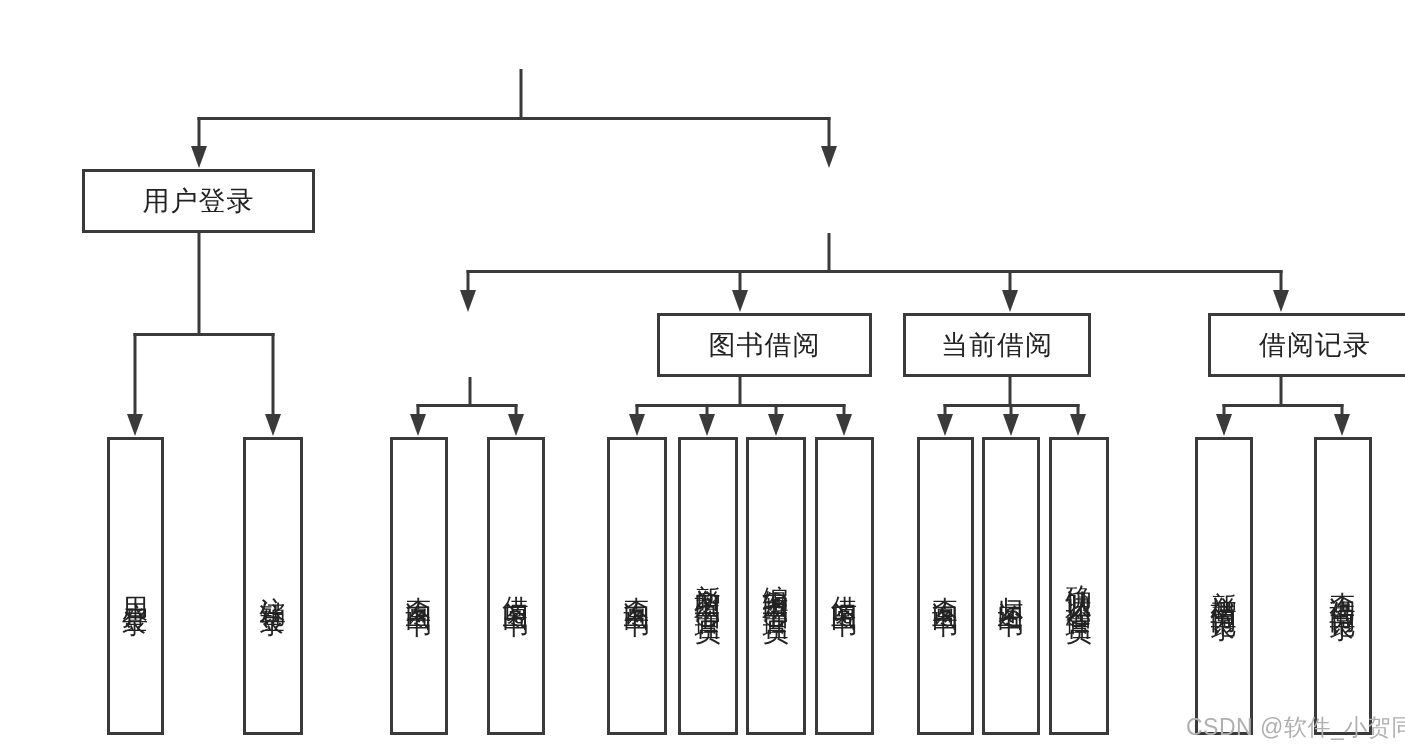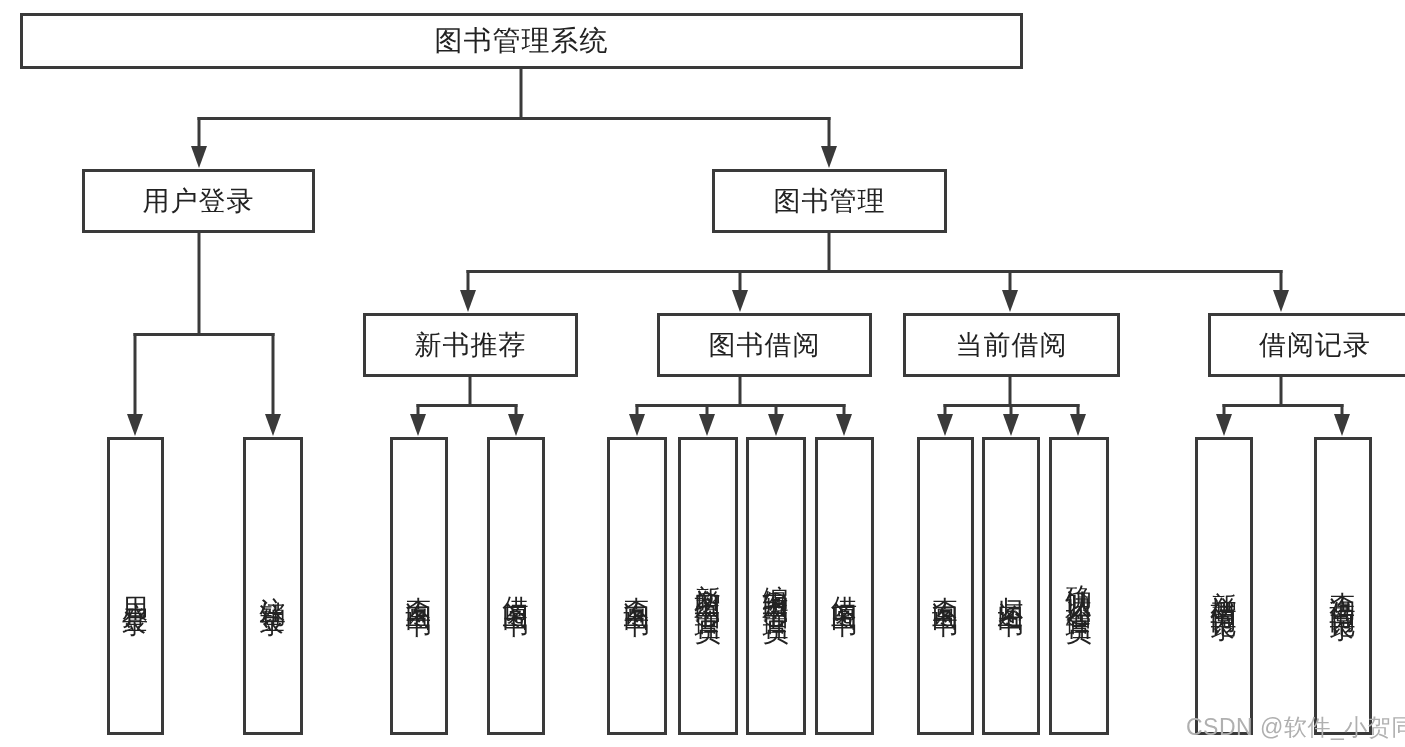--- a/index.html
+++ b/index.html
@@ -125,38 +125,29 @@
       <path d="M776 436 l-8 -22 h16 z"></path>
       <path d="M844 436 l-8 -22 h16 z"></path>
       <path d="M945 436 l-8 -22 h16 z"></path>
       <path d="M1011 436 l-8 -22 h16 z"></path>
       <path d="M1078 436 l-8 -22 h16 z"></path>
       <path d="M1224 436 l-8 -22 h16 z"></path>
       <path d="M1342 436 l-8 -22 h16 z"></path>
     </g>
   </svg>
 
-  <div class="node node-h node-root" style="left:20px; top:13px; width:1003px; height:56px;">
-    <span>图书管理系统</span>
-  </div>
 
   <div class="node node-h" style="left:82px; top:169px; width:233px; height:64px;">
     <span>用户登录</span>
   </div>
-  <div class="node node-h" style="left:712px; top:169px; width:235px; height:64px;">
-    <span>图书管理</span>
-  </div>
 
-  <div class="node node-h" style="left:363px; top:313px; width:215px; height:64px;">
-    <span>新书推荐</span>
-  </div>
   <div class="node node-h" style="left:657px; top:313px; width:215px; height:64px;">
     <span>图书借阅</span>
   </div>
-  <div class="node node-h" style="left:903px; top:313px; width:217px; height:64px;">
+  <div class="node node-h" style="left:903px; top:313px; width:188px; height:64px;">
     <span>当前借阅</span>
   </div>
   <div class="node node-h" style="left:1208px; top:313px; width:214px; height:64px;">
     <span>借阅记录</span>
   </div>
 
   <div class="node node-v" style="left:107px; top:437px; width:57px; height:298px;">
     <span class="vtext">用户登录</span>
   </div>
   <div class="node node-v" style="left:243px; top:437px; width:60px; height:298px;">

